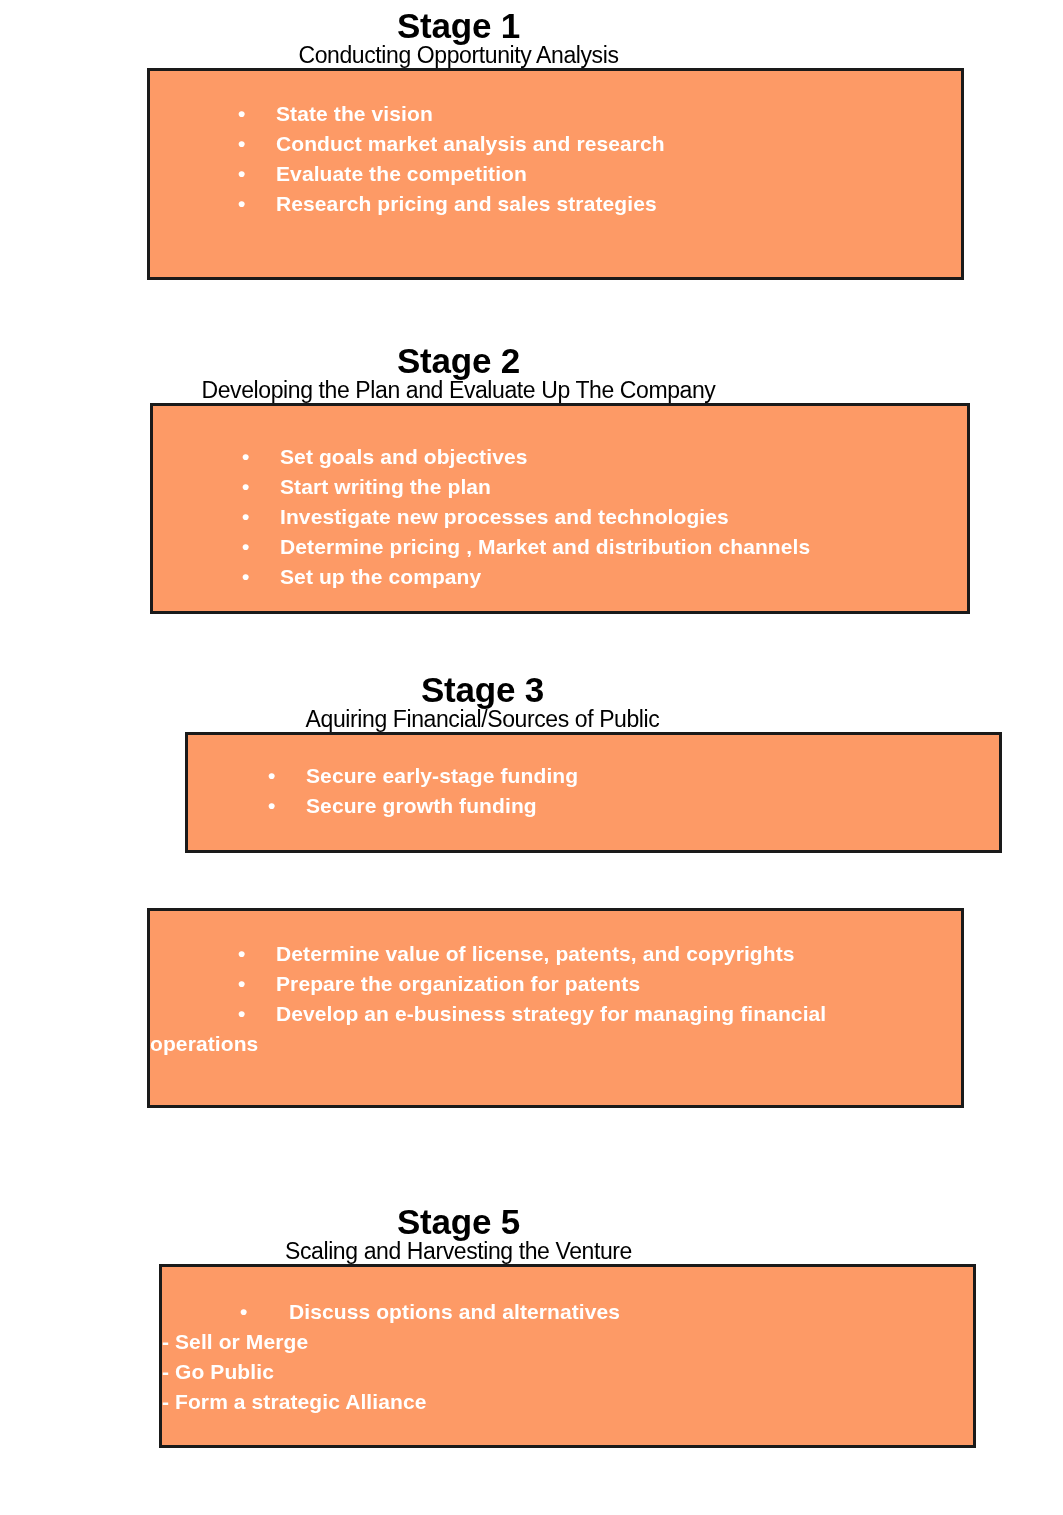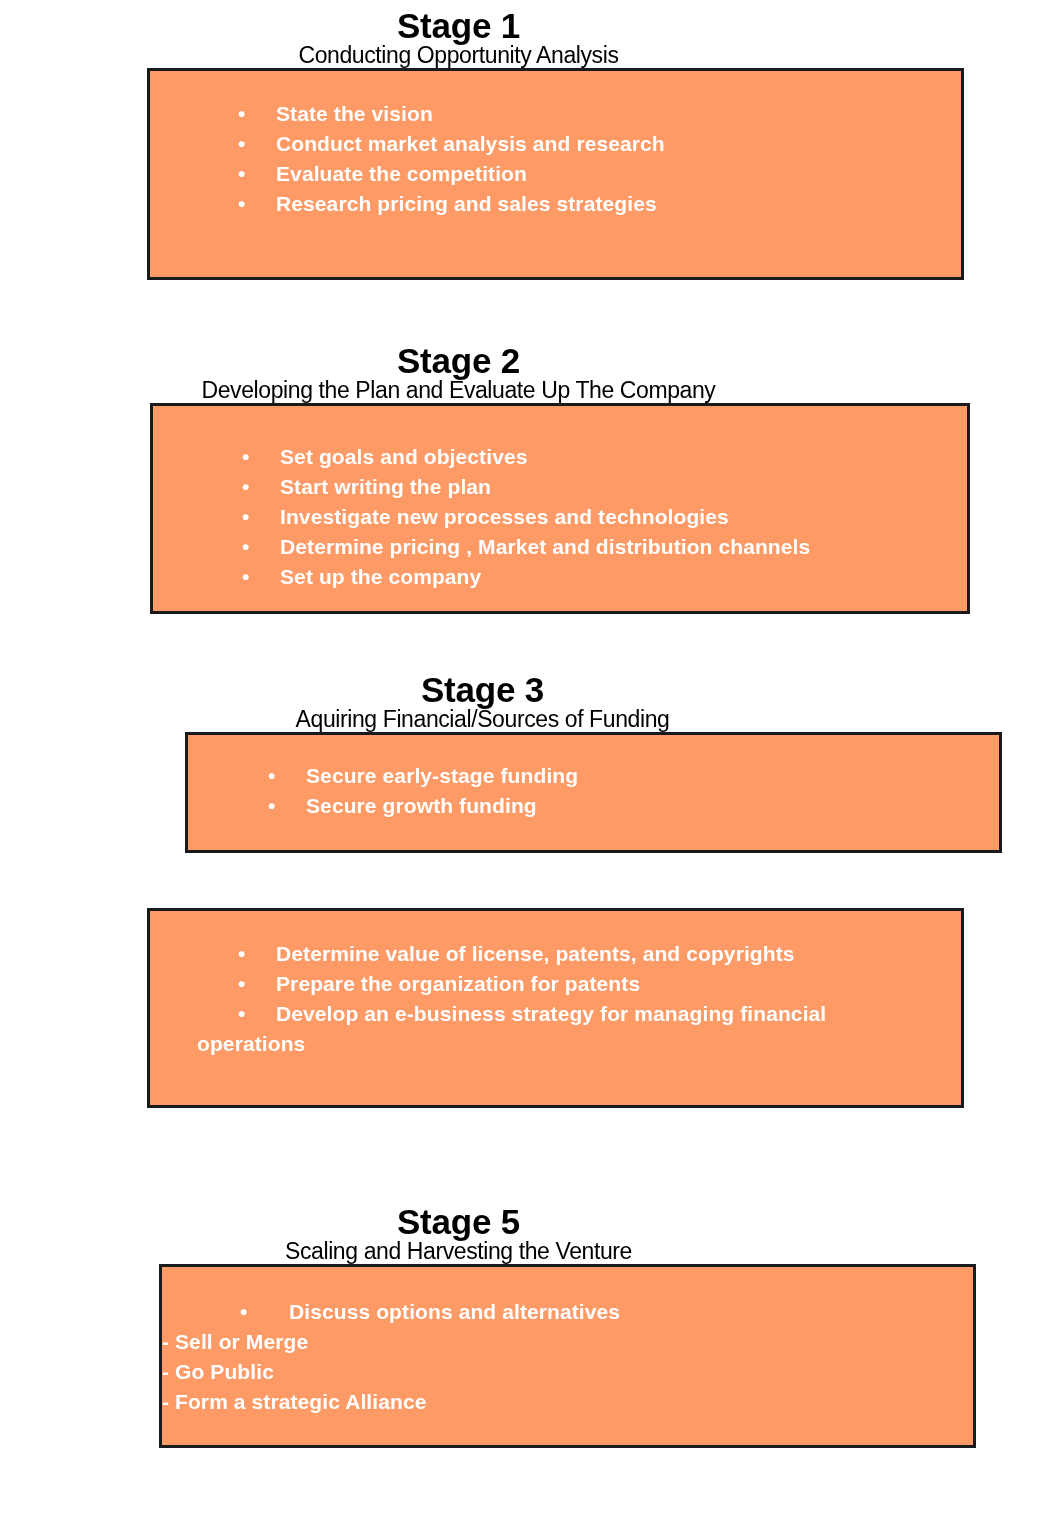--- a/index.html
+++ b/index.html
@@ -98,21 +98,21 @@
   #stage-2 .bullet-list { margin-left: 89px; }
 
   #stage-3 { top: 672px; margin-left: 24px; }
   #stage-3 .stage-box { margin-left: 161px; width: 817px; height: 121px; padding: 26px 0 0 0; }
   #stage-3 .bullet-list { margin-left: 80px; }
 
   #stage-4 { top: 908px; }
   #stage-4 .stage-title { font-size: 34px; letter-spacing: -0.9px; }
   #stage-4 .stage-box { margin-left: 147px; width: 817px; height: 200px; padding: 28px 0 0 0; }
   #stage-4 .bullet-list { margin-left: 88px; }
-  #stage-4 .wrap-line { margin-left: -88px; padding-left: 47px; }
+  #stage-4 .wrap-line { margin-left: -88px; }
 
   #stage-5 { top: 1204px; }
   #stage-5 .stage-box { margin-left: 159px; width: 817px; height: 184px; padding: 30px 0 0 0; }
   #stage-5 .bullet-list { margin-left: 78px; }
   #stage-5 .bullet-mark { width: 49px; }
 </style>
 </head>
 <body>
 
 <div class="stage" id="stage-1">
@@ -169,21 +169,21 @@
         <span class="bullet-mark">•</span>
         <span class="bullet-text">Set up the company</span>
       </li>
     </ul>
   </div>
 </div>
 
 <div class="stage" id="stage-3">
   <div class="stage-heading">
     <div class="stage-number">Stage 3</div>
-    <div class="stage-title">Aquiring Financial/Sources of Funding</div>
+    <div class="stage-title">Aquiring Financial/Sources of Public</div>
   </div>
   <div class="stage-box">
     <ul class="bullet-list">
       <li class="bullet-row">
         <span class="bullet-mark">•</span>
         <span class="bullet-text">Secure early-stage funding</span>
       </li>
       <li class="bullet-row">
         <span class="bullet-mark">•</span>
         <span class="bullet-text">Secure growth funding</span>

